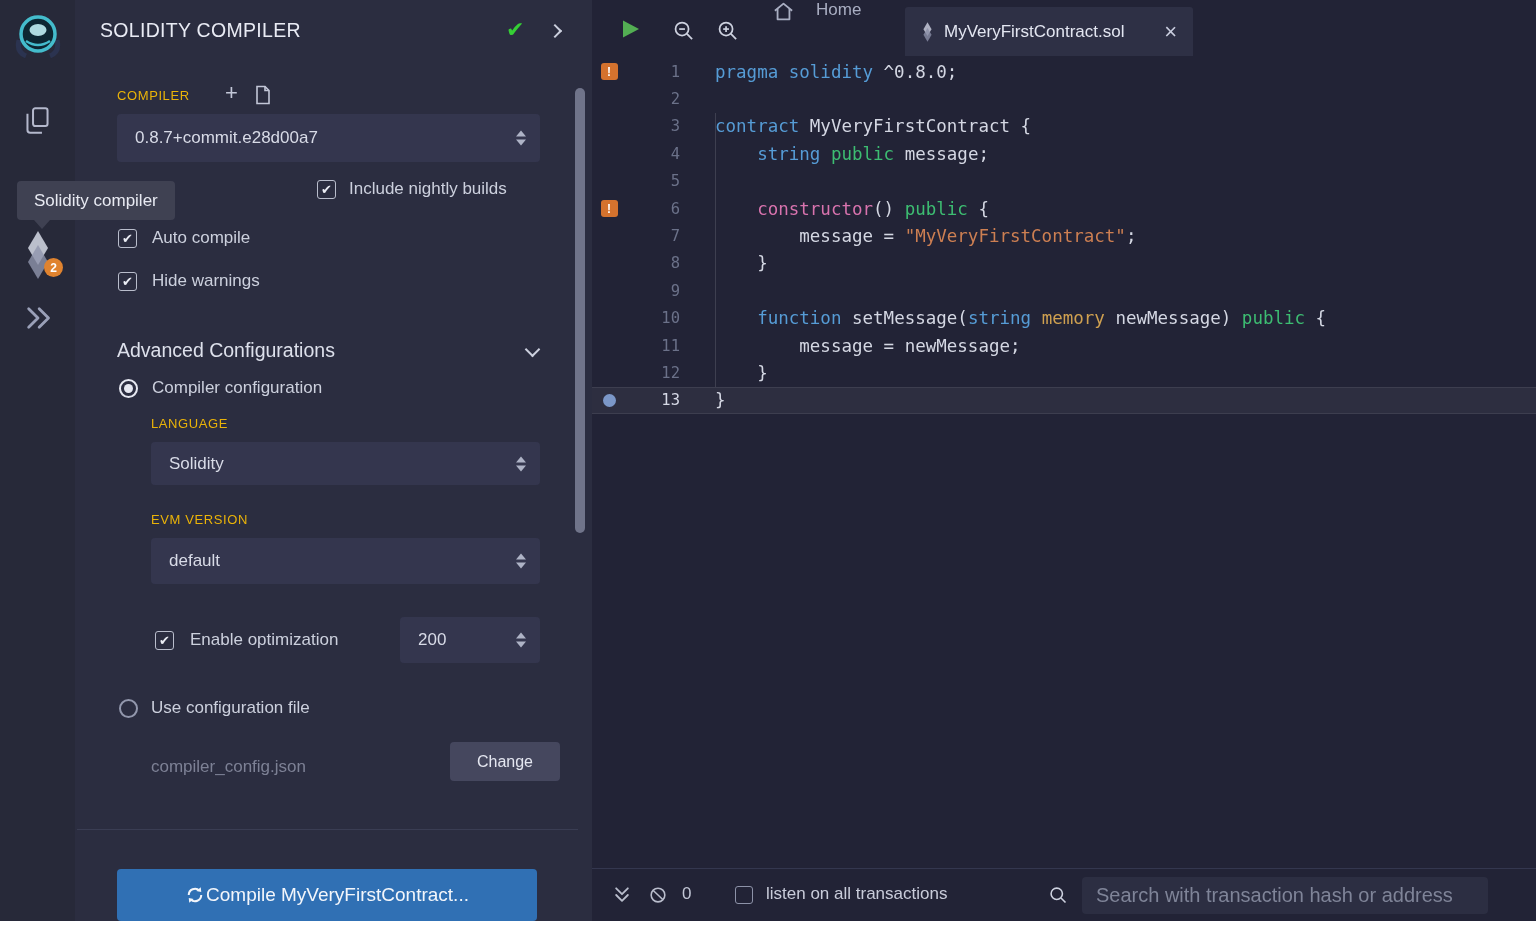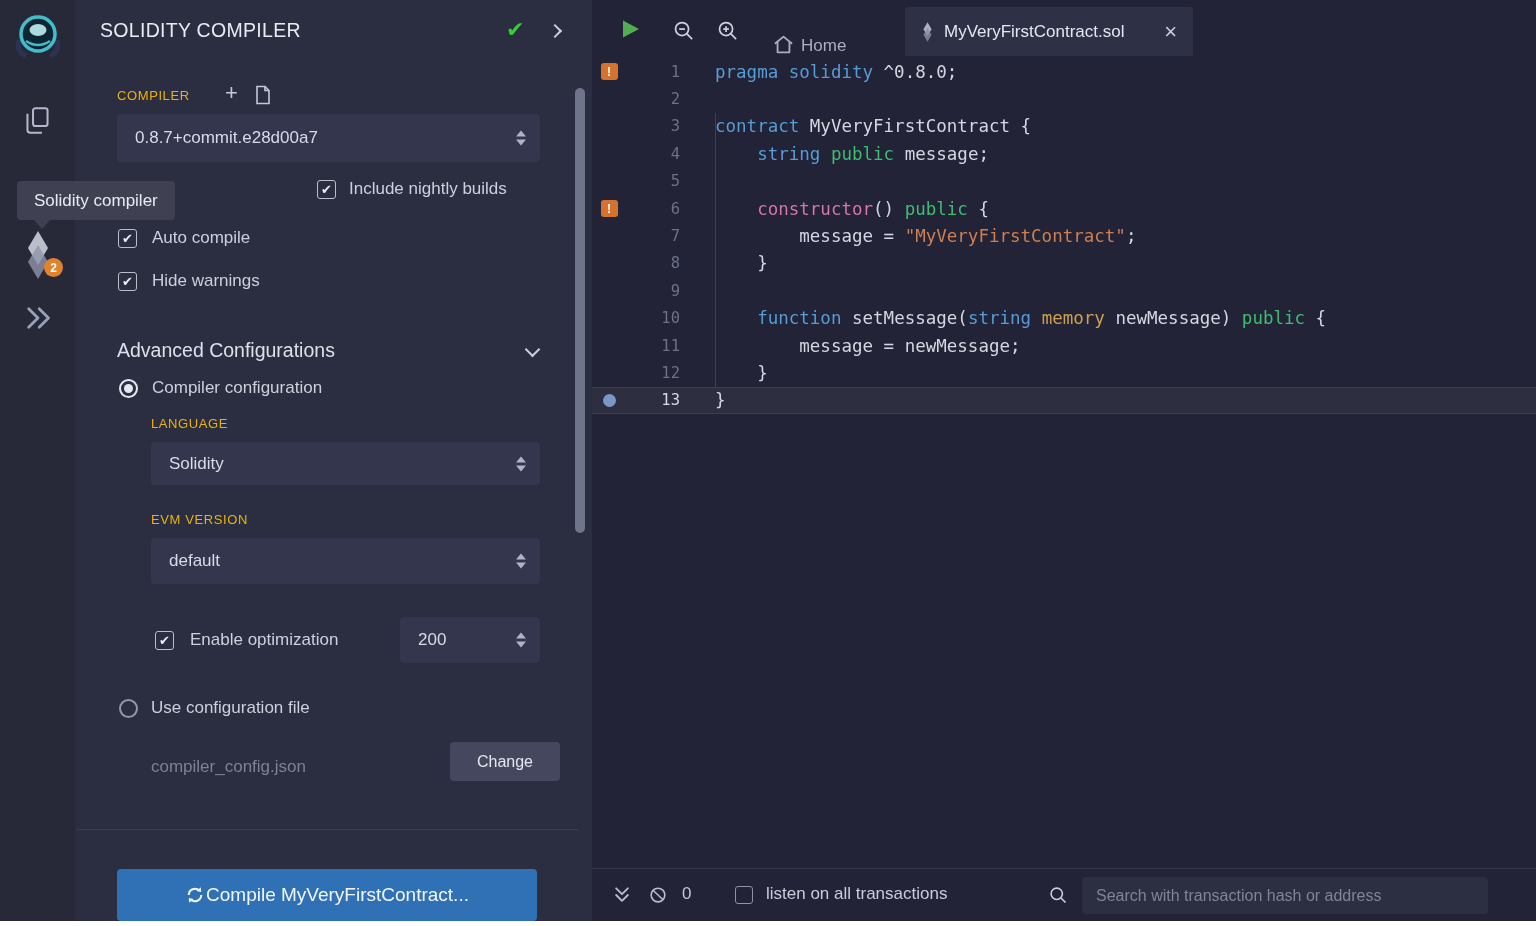--- a/index.html
+++ b/index.html
@@ -72,21 +72,21 @@
     border-radius:4px;color:#f3f6fb;font-size:19px;display:flex;align-items:center;justify-content:center;
     gap:1px;cursor:pointer;border:none}
   .panel-scroll{position:absolute;left:500px;top:88px;width:10px;height:445px;border-radius:5px;background:#70748a;cursor:pointer}
 
   
   .main{position:absolute;left:592px;top:0;right:0;height:921px;background:#222336}
   .tabbar{position:absolute;left:0;top:0;right:0;height:56px;background:#222336}
   .play-btn{position:absolute;left:26px;top:17px;cursor:pointer}
   .zoom-out{position:absolute;left:80px;top:19px;cursor:pointer}
   .zoom-in{position:absolute;left:124px;top:19px;cursor:pointer}
-  .home-tab{position:absolute;left:170px;top:0;height:56px;display:flex;align-items:flex-end;gap:6px;
+  .home-tab{position:absolute;left:170px;top:0;height:56px;display:flex;align-items:flex-start;gap:21px;
     padding:0 10px;cursor:pointer}
   .home-tab span{font-size:17px;color:#a9aec2}
   .active-tab{position:absolute;left:313px;top:7px;width:288px;height:49px;background:#2e3045;
     border-radius:3px 3px 0 0;display:flex;align-items:center;padding:0 16px;gap:10px;cursor:pointer}
   .active-tab .tab-label{font-size:17px;color:#e3e6f1;flex:1}
   .tab-close{font-size:22px;color:#c9cdde;line-height:20px;cursor:pointer}
 
   .editor{position:absolute;left:0;right:0;top:56px;bottom:53px;overflow:hidden;cursor:text}
   .lines{padding-top:2px}
   .code-line{position:relative;display:flex;align-items:center;height:27.4px;
@@ -107,21 +107,21 @@
   
   .term{position:absolute;left:0;right:0;bottom:0;height:53px;border-top:1px solid #34374f;background:#222336}
   .term-chevrons{position:absolute;left:20px;top:16px;cursor:pointer}
   .term-ban{position:absolute;left:56px;top:16px;cursor:pointer}
   .term-count{position:absolute;left:90px;top:15px;font-size:17px;color:#c3c7d6}
   .term-cb{position:absolute;left:143px;top:17px;width:18px;height:18px;border:1.5px solid #8d92a8;
     border-radius:3px;cursor:pointer}
   .term-lbl{position:absolute;left:174px;top:15px;font-size:17px;color:#c9ccda}
   .term-search-icon{position:absolute;left:456px;top:16px}
   .term-input{position:absolute;left:490px;top:8px;width:406px;height:37px;background:#2c2e42;
-    border:none;border-radius:4px;color:#c9cdda;font-size:16px;padding:0 14px;outline:none;
+    border:none;border-radius:4px;color:#c9cdda;font-size:20px;padding:0 14px;outline:none;
     font-family:"Liberation Sans",sans-serif}
   .term-input::placeholder{color:#7f8498}
 
   .bottom-strip{position:absolute;left:0;bottom:0;width:100%;height:5px;background:#fff;z-index:60}
 </style>
 </head>
 <body>
 
 <div class="app">
 

